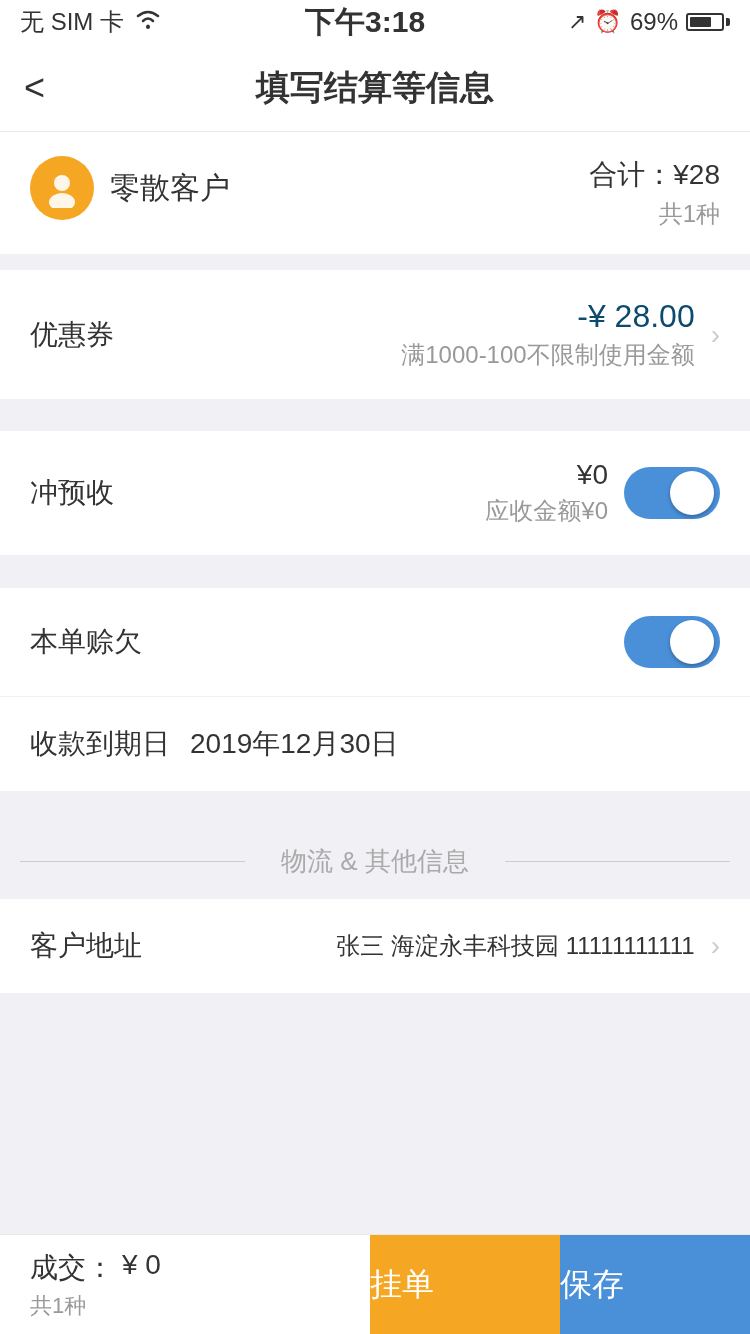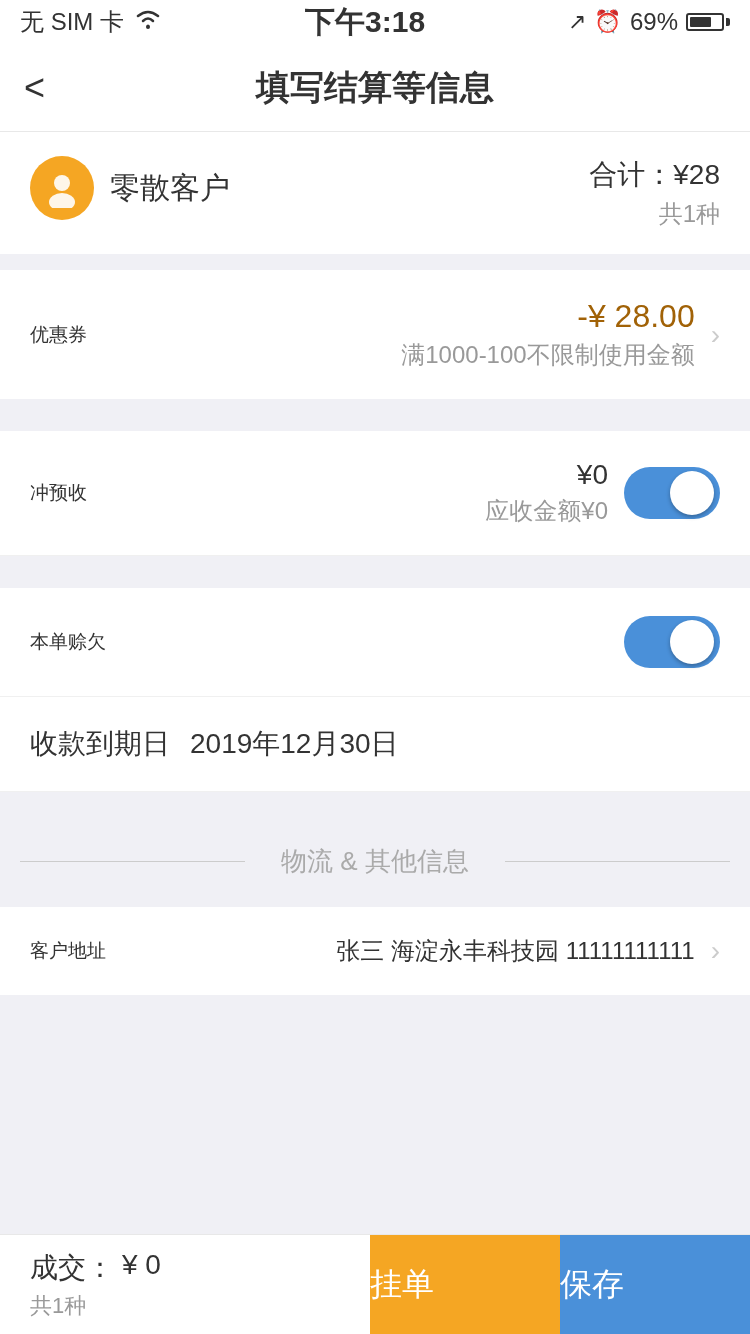--- a/index.html
+++ b/index.html
@@ -100,25 +100,25 @@
     .row-item {
       background: #fff;
       padding: 28px 30px;
       display: flex;
       align-items: center;
       justify-content: space-between;
       border-bottom: 1px solid #f0f0f0;
       min-height: 88px;
     }
     .row-item:last-child { border-bottom: none; }
-    .row-label { font-size: 19px; color: #333; }
+    .row-label { font-size: 28px; color: #333; }
     .row-right { display: flex; align-items: center; gap: 16px; }
     .row-value { font-size: 24px; color: #333; }
     .row-value-blue { font-size: 36px; color: #4a90d9; font-weight: 500; }
-    .row-value-red { font-size: 32px; color: #a16207; font-weight: 500; }
+    .row-value-red { font-size: 32px; color: #0c4a6e; font-weight: 500; }
     .row-sub { font-size: 24px; color: #999; text-align: right; margin-top: 4px; }
     .chevron-right { color: #ccc; font-size: 28px; }
 
     
     .btn-mozero {
       border: 1px solid #ccc;
       border-radius: 8px;
       padding: 8px 20px;
       font-size: 26px;
       color: #666;
@@ -160,21 +160,21 @@
     .divider-label {
       background: #f0f0f5;
       text-align: center;
       padding: 20px 0;
       color: #aaa;
       font-size: 26px;
       display: flex;
       align-items: center;
       justify-content: center;
       gap: 16px;
-      margin-bottom: 8px;
+      margin-bottom: 0;
     }
     .divider-line {
       flex: 1;
       height: 1px;
       background: #ccc;
       margin: 0 20px;
     }
 
     
     .due-date-row {

